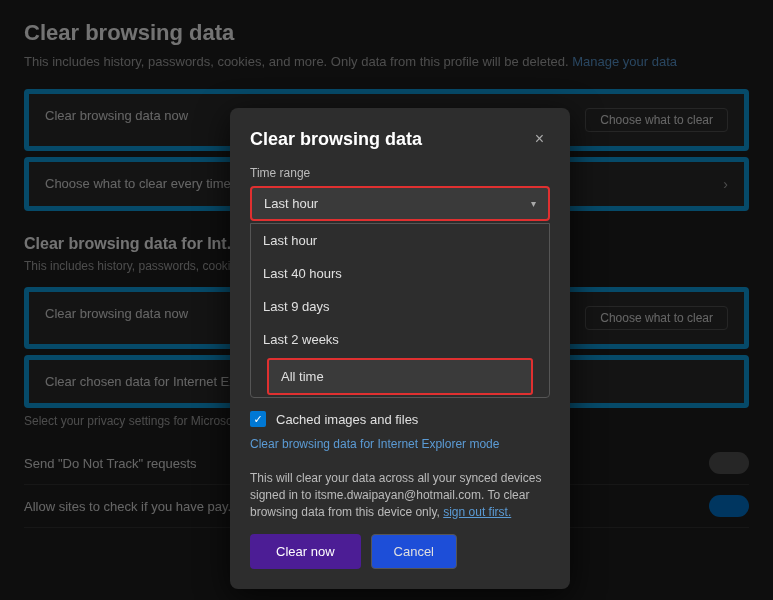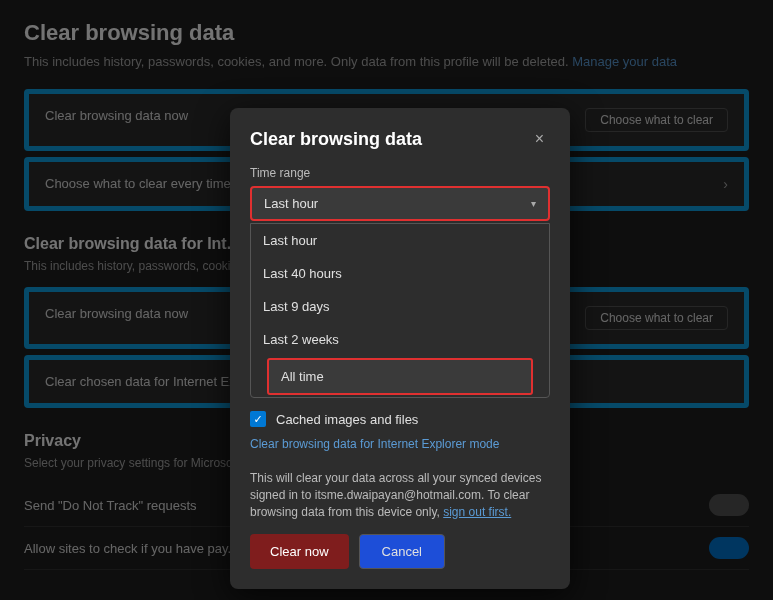--- a/index.html
+++ b/index.html
@@ -244,24 +244,24 @@
     .sync-notice a {
       color: #5b9bd5;
     }
 
     .dialog-actions {
       display: flex;
       gap: 10px;
     }
 
     .btn-primary {
-      background: #7f1d1d;
+      background: #4c1d95;
       color: #fff;
       border: none;
-      padding: 9px 20px;
+      padding: 9px 26px;
       border-radius: 4px;
       cursor: pointer;
       font-size: 13px;
       font-weight: 500;
     }
 
     .btn-secondary {
       background: #1d4ed8;
       color: #e0e0e0;
       border: 1px solid #555;
@@ -299,21 +299,20 @@
   <div class="section-subtitle">This includes history, passwords, cookie...</div>
 
   <div class="settings-row">
     <span class="settings-row-label">Clear browsing data now</span>
     <button class="btn-outline">Choose what to clear</button>
   </div>
   <div class="settings-row">
     <span class="settings-row-label">Clear chosen data for Internet Explo...</span>
   </div>
 
-  <div class="section-title">Privacy</div>
   <div class="section-subtitle">Select your privacy settings for Microsc...</div>
 
   <div class="privacy-row">
     <span>Send "Do Not Track" requests</span>
     <div class="toggle off"></div>
   </div>
   <div class="privacy-row">
     <span>Allow sites to check if you have pay...</span>
     <div class="toggle on"></div>
   </div>

